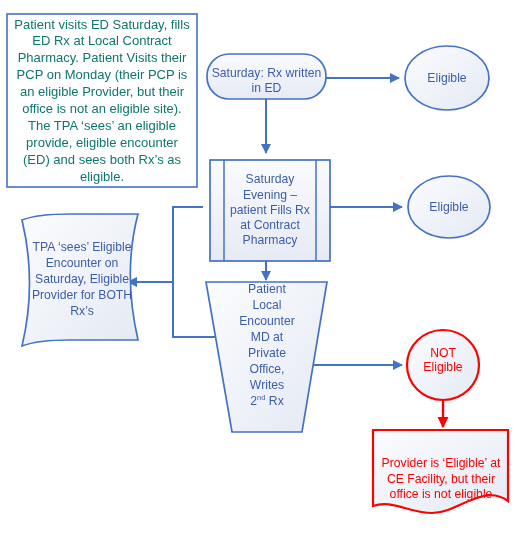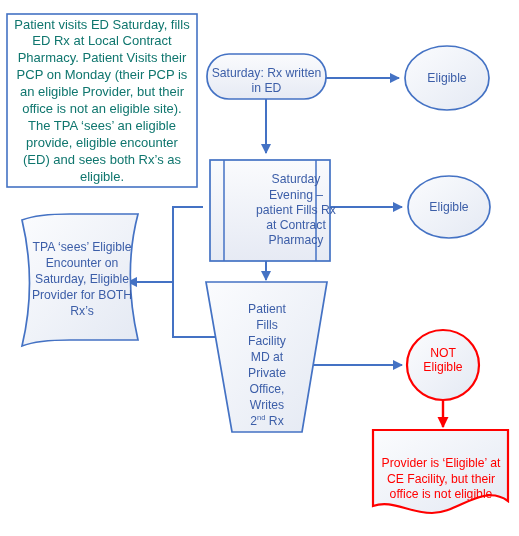--- a/index.html
+++ b/index.html
@@ -142,30 +142,30 @@
              C 483 483, 458 513, 432 513
              C 408 513, 392 499, 373 506 Z" fill="url(#shapeFillDiag)" stroke="#FF0000" stroke-width="2.2"></path>
   </svg>
 
   <div class="desc-text">Patient visits ED Saturday, fills ED Rx at Local Contract Pharmacy. Patient Visits their PCP on Monday (their PCP is an eligible Provider, but their office is not an eligible site). The TPA ‘sees’ an eligible provide, eligible encounter (ED) and sees both Rx’s as eligible.</div>
 
   <div class="node-label" style="left:207px; top:54px; width:119px; height:53px; font-size:12.2px;">Saturday: Rx written in ED</div>
 
   <div class="node-label" style="left:405px; top:47px; width:84px; height:62px; font-size:12.2px;">Eligible</div>
 
-  <div class="node-label" style="left:226px; top:160px; width:88px; height:101px; font-size:12.2px; line-height:1.25;padding-left:26px;">Saturday Evening – patient Fills Rx at Contract Pharmacy</div>
+  <div class="node-label" style="left:226px; top:160px; width:88px; height:101px; font-size:12.2px; line-height:1.25;">Saturday Evening – patient Fills Rx at Contract Pharmacy</div>
 
   <div class="node-label" style="left:408px; top:176px; width:82px; height:62px; font-size:12.2px;">Eligible</div>
 
   <div class="node-label" style="left:30px; top:221px; width:104px; height:118px; font-size:12.2px; line-height:1.30;">TPA ‘sees’ Eligible Encounter on Saturday, Eligible Provider for BOTH Rx’s</div>
 
-  <div class="node-label" id="patient-md-label" style="left:232px; top:292px; width:70px; height:146px; font-size:12.2px; line-height:1.32; flex-direction:column;">
+  <div class="node-label" id="patient-md-label" style="left:232px; top:272px; width:70px; height:146px; font-size:12.2px; line-height:1.32; flex-direction:column;">
       <div>Patient</div>
-      <div>Fills</div>
-      <div>Facility</div>
+      <div>Local</div>
+      <div>Encounter</div>
       <div>MD at</div>
       <div>Private</div>
       <div>Office,</div>
       <div>Writes</div>
       <div>2<sup>nd</sup> Rx</div>
     </div>
 
   <div class="node-label red" style="left:409px; top:331px; width:68px; height:58px; font-size:12.2px;">NOT Eligible</div>
 
   <div class="node-label red" style="left:377px; top:434px; width:128px; height:68px; font-size:12.2px; line-height:1.28; align-items:flex-start; padding-top:4px;margin-top:18px;">Provider is ‘Eligible’ at CE Facility, but their office is not eligible</div>

